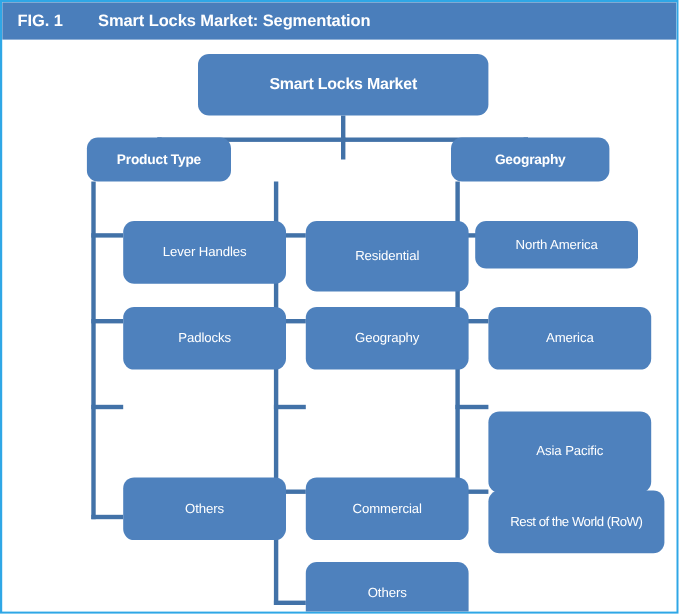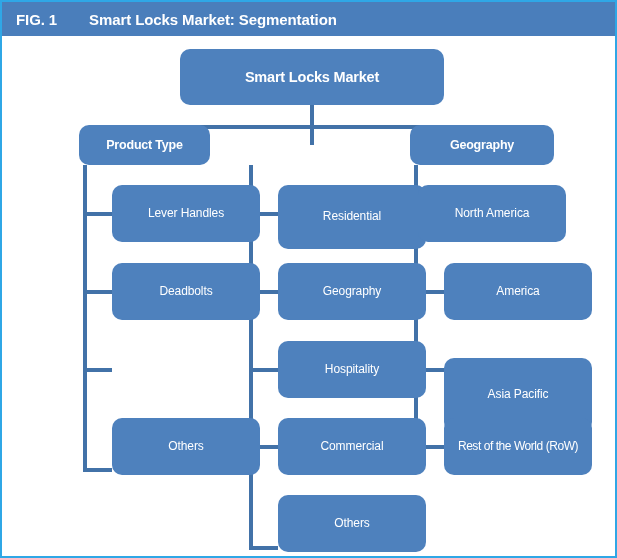--- a/index.html
+++ b/index.html
@@ -80,20 +80,21 @@
   }
   .node-cat {
     font-size: 12.5px;
     font-weight: bold;
     letter-spacing: -0.2px;
   }
   .node-leaf {
     font-size: 12px;
     font-weight: normal;
     letter-spacing: -0.1px;
+    margin-top: 16px;
   }
   .node-leaf.tight {
     font-size: 12px;
     letter-spacing: -0.45px;
   }
 
   
   .conn {
     position: absolute;
     background: #4272A8;
@@ -129,41 +130,40 @@
     <div class="node node-cat" style="left:408px; top:89px; width:144px; height:40px;">Geography</div>
 
     <div class="conn conn-v" style="left:81px; top:129px; width:4px; height:307px;"></div>
 
     <div class="conn conn-h stub" style="left:81px; top:176px; width:29px; height:4px;"></div>
     <div class="conn conn-h stub" style="left:81px; top:254px; width:29px; height:4px;"></div>
     <div class="conn conn-h stub" style="left:81px; top:332px; width:29px; height:4px;"></div>
     <div class="conn conn-h stub" style="left:81px; top:432px; width:29px; height:4px;"></div>
 
     <div class="node node-leaf" style="left:110px; top:149px; width:148px; height:57px;">Lever Handles</div>
-    <div class="node node-leaf" style="left:110px; top:227px; width:148px; height:57px;">Deadbolts</div>
+    <div class="node node-leaf" style="left:110px; top:227px; width:148px; height:57px;">Padlocks</div>
     <div class="node node-leaf" style="left:110px; top:382px; width:148px; height:57px;">Others</div>
 
     <div class="conn conn-v" style="left:247px; top:129px; width:4px; height:385px;"></div>
     <div class="conn conn-h stub" style="left:247px; top:176px; width:29px; height:4px;"></div>
     <div class="conn conn-h stub" style="left:247px; top:254px; width:29px; height:4px;"></div>
     <div class="conn conn-h stub" style="left:247px; top:332px; width:29px; height:4px;"></div>
     <div class="conn conn-h stub" style="left:247px; top:409px; width:29px; height:4px;"></div>
     <div class="conn conn-h stub" style="left:247px; top:510px; width:29px; height:4px;"></div>
 
     <div class="node node-leaf" style="left:276px; top:149px; width:148px; height:64px;">Residential</div>
     <div class="node node-leaf" style="left:276px; top:227px; width:148px; height:57px;">Geography</div>
-    <div class="node node-leaf" style="left:276px; top:305px; width:148px; height:57px;">Hospitality</div>
     <div class="node node-leaf" style="left:276px; top:382px; width:148px; height:57px;">Commercial</div>
     <div class="node node-leaf" style="left:276px; top:459px; width:148px; height:57px;">Others</div>
 
     <div class="conn conn-v" style="left:412px; top:129px; width:4px; height:307px;"></div>
     <div class="conn conn-h stub" style="left:412px; top:176px; width:30px; height:4px;"></div>
     <div class="conn conn-h stub" style="left:412px; top:254px; width:30px; height:4px;"></div>
     <div class="conn conn-h stub" style="left:412px; top:332px; width:30px; height:4px;"></div>
     <div class="conn conn-h stub" style="left:412px; top:409px; width:30px; height:4px;"></div>
 
-    <div class="node node-leaf" style="left:416px; top:149px; width:148px; height:57px;">North America</div>
+    <div class="node node-leaf" style="left:430px; top:149px; width:148px; height:43px;">North America</div>
     <div class="node node-leaf" style="left:442px; top:227px; width:148px; height:57px;">America</div>
     <div class="node node-leaf" style="left:442px; top:322px; width:148px; height:74px;">Asia Pacific</div>
-    <div class="node node-leaf tight" style="left:442px; top:382px; width:148px; height:57px;">Rest of the World (RoW)</div>
+    <div class="node node-leaf tight" style="left:442px; top:394px; width:160px; height:57px;">Rest of the World (RoW)</div>
 
   </div>
 </div>
 
 </body></html>

